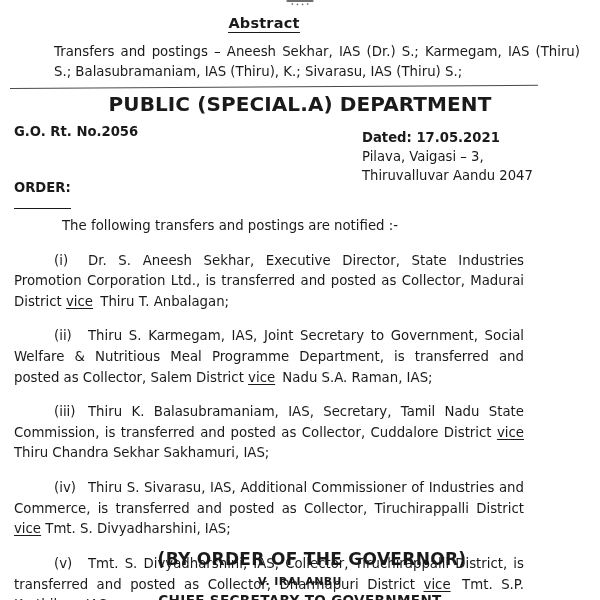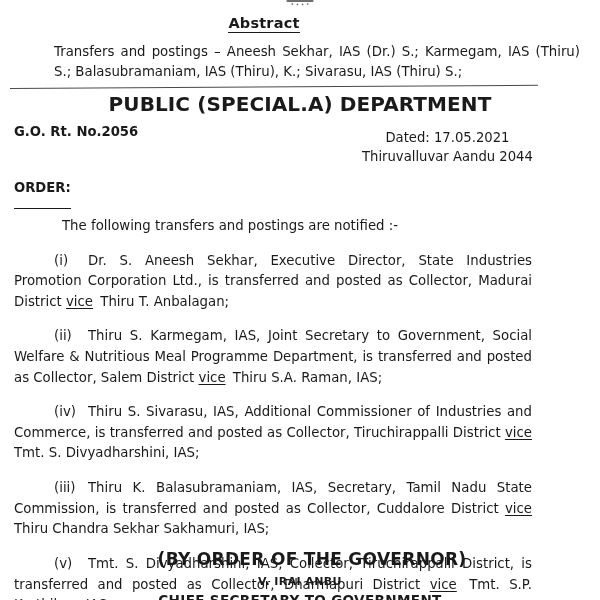--- a/index.html
+++ b/index.html
@@ -105,21 +105,21 @@
     font-size: 13.2px;
     font-weight: bold;
   }
   .date-block {
     position: absolute;
     top: 128px;
     left: 362px;
     font-size: 13.2px;
     line-height: 1.45;
   }
-  .date-block .d1 { font-weight: normal; text-align: center; }
+  .date-block .d1 { font-weight: bold; }
   .date-block .d2,
   .date-block .d3 { font-weight: normal; }
 
   
   .order-label {
     position: absolute;
     top: 180px;
     left: 14px;
     font-size: 13.2px;
     font-weight: bold;
@@ -136,21 +136,21 @@
     left: 14px;
     width: 526px;
     font-size: 13.3px;
     line-height: 1.55;
   }
   .lead-para {
     text-indent: 48px;
     margin: 8px 0 14px 0;
   }
   .item-para {
-    margin: 0 8px 14px 0;
+    margin: 0 16px 14px 0;
     text-align: justify;
     text-justify: inter-word;
   }
   .item-para .num {
     display: inline-block;
     min-width: 34px;
     margin-left: 40px;
   }
   .u {
     text-decoration: underline;
@@ -223,45 +223,46 @@
   </div>
 
   <div class="rule-dept"></div>
 
   <div class="dept-heading">PUBLIC (SPECIAL.A) DEPARTMENT</div>
 
   <div class="go-no">G.O. Rt. No.2056</div>
 
   <div class="date-block">
     <div class="d1">Dated: 17.05.2021</div>
-    <div class="d3">Thiruvalluvar Aandu 2044</div>
+    <div class="d2">Pilava, Vaigasi  – 3,</div>
+    <div class="d3">Thiruvalluvar Aandu 2047</div>
   </div>
 
   <div class="order-label">
     <span>ORDER:</span>
   </div>
 
   <div class="body-flow">
 
     <p class="lead-para">The following transfers and postings are notified :-</p>
 
     <p class="item-para">
       <span class="num">(i)</span><span>Dr. S. Aneesh Sekhar, Executive Director, State Industries Promotion Corporation Ltd., is transferred and posted as Collector, Madurai District </span><span class="u-pad">vice</span><span> Thiru T. Anbalagan;</span>
     </p>
 
     <p class="item-para">
-      <span class="num">(ii)</span><span>Thiru S. Karmegam, IAS, Joint Secretary to Government, Social Welfare &amp; Nutritious Meal Programme Department, is transferred and posted as Collector, Salem District </span><span class="u-pad">vice</span><span> Thiru S.A. Raman, IAS;</span>
+      <span class="num">(ii)</span><span>Thiru S. Karmegam, IAS, Joint Secretary to Government, Social Welfare &amp; Nutritious Meal Programme Department, is transferred and posted as Collector, Salem District </span><span class="u-pad">vice</span><span> Nadu S.A. Raman, IAS;</span>
+    </p>
+
+    <p class="item-para">
+      <span class="num">(iii)</span><span>Thiru K. Balasubramaniam, IAS, Secretary, Tamil Nadu State Commission, is transferred and posted as Collector, Cuddalore District </span><span class="u">vice</span><span> Thiru Chandra Sekhar Sakhamuri, IAS;</span>
     </p>
 
     <p class="item-para">
       <span class="num">(iv)</span><span>Thiru S. Sivarasu, IAS, Additional Commissioner of Industries and Commerce, is transferred and posted as Collector, Tiruchirappalli District </span><span class="u">vice</span><span> Tmt. S. Divyadharshini, IAS;</span>
-    </p>
-
-    <p class="item-para">
-      <span class="num">(iii)</span><span>Thiru K. Balasubramaniam, IAS, Secretary, Tamil Nadu State Commission, is transferred and posted as Collector, Cuddalore District </span><span class="u">vice</span><span> Thiru Chandra Sekhar Sakhamuri, IAS;</span>
     </p>
 
     <p class="item-para">
       <span class="num">(v)</span><span>Tmt. S. Divyadharshini, IAS, Collector, Tiruchirappalli District, is transferred and posted as Collector, Dharmapuri District </span><span class="u-pad">vice</span><span>  Tmt. S.P. Karthikaa, IAS.</span>
     </p>
 
   </div>
 
   <div class="by-order">(BY ORDER OF THE GOVERNOR)</div>
   <div class="signer-name">V. IRAI ANBU</div>

